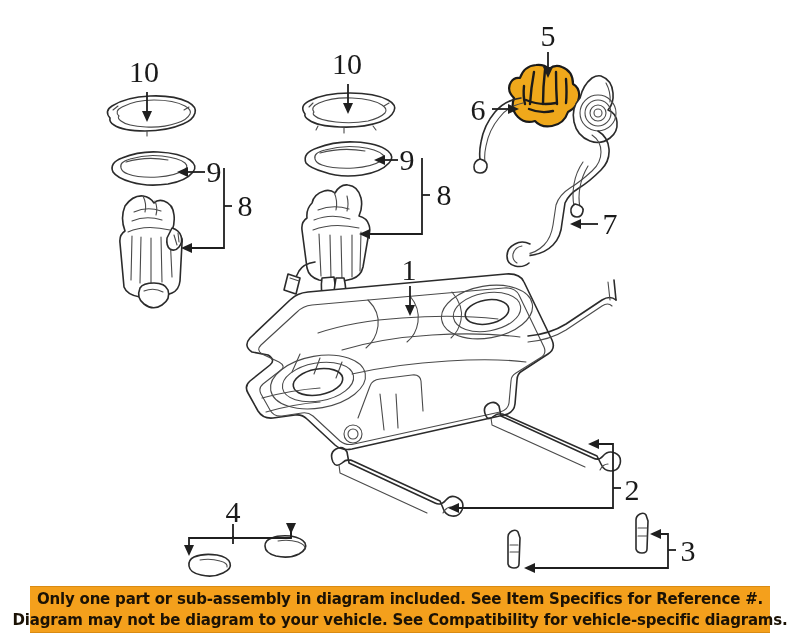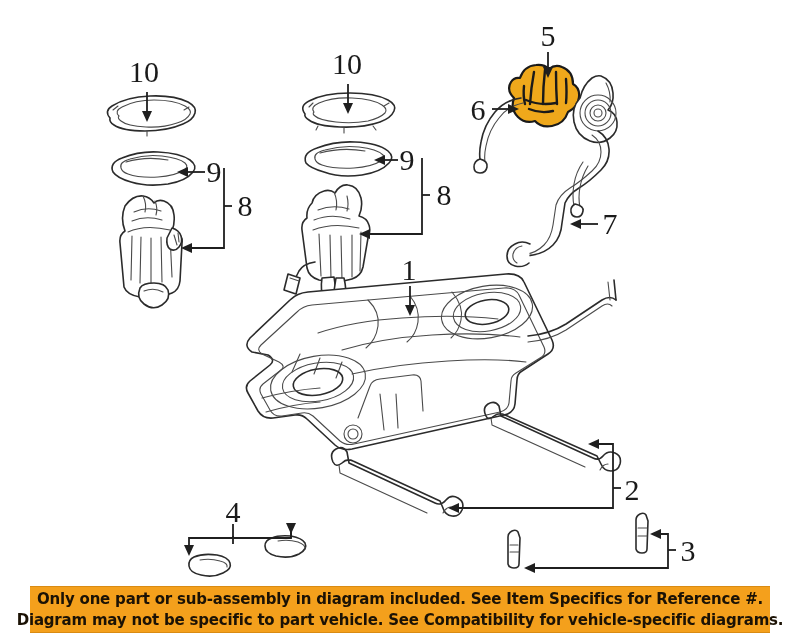--- a/index.html
+++ b/index.html
@@ -327,16 +327,16 @@
       <text class="lbl" x="610" y="234" text-anchor="middle">7</text>
       <text class="lbl" x="632" y="500" text-anchor="middle">2</text>
       <text class="lbl" x="688" y="561" text-anchor="middle">3</text>
       <text class="lbl" x="233" y="522" text-anchor="middle">4</text>
     </g>
 
   </svg>
 
   <div id="banner">
     <div class="bline">Only one part or sub-assembly in diagram included. See Item Specifics for Reference #.</div>
-    <div class="bline">Diagram may not be specific to part vehicle. See Compatibility for vehicle-specific diagrams.</div>
+    <div class="bline">Diagram may not be diagram to your vehicle. See Compatibility for vehicle-specific diagrams.</div>
   </div>
 
 </div>
 
 </body></html>

